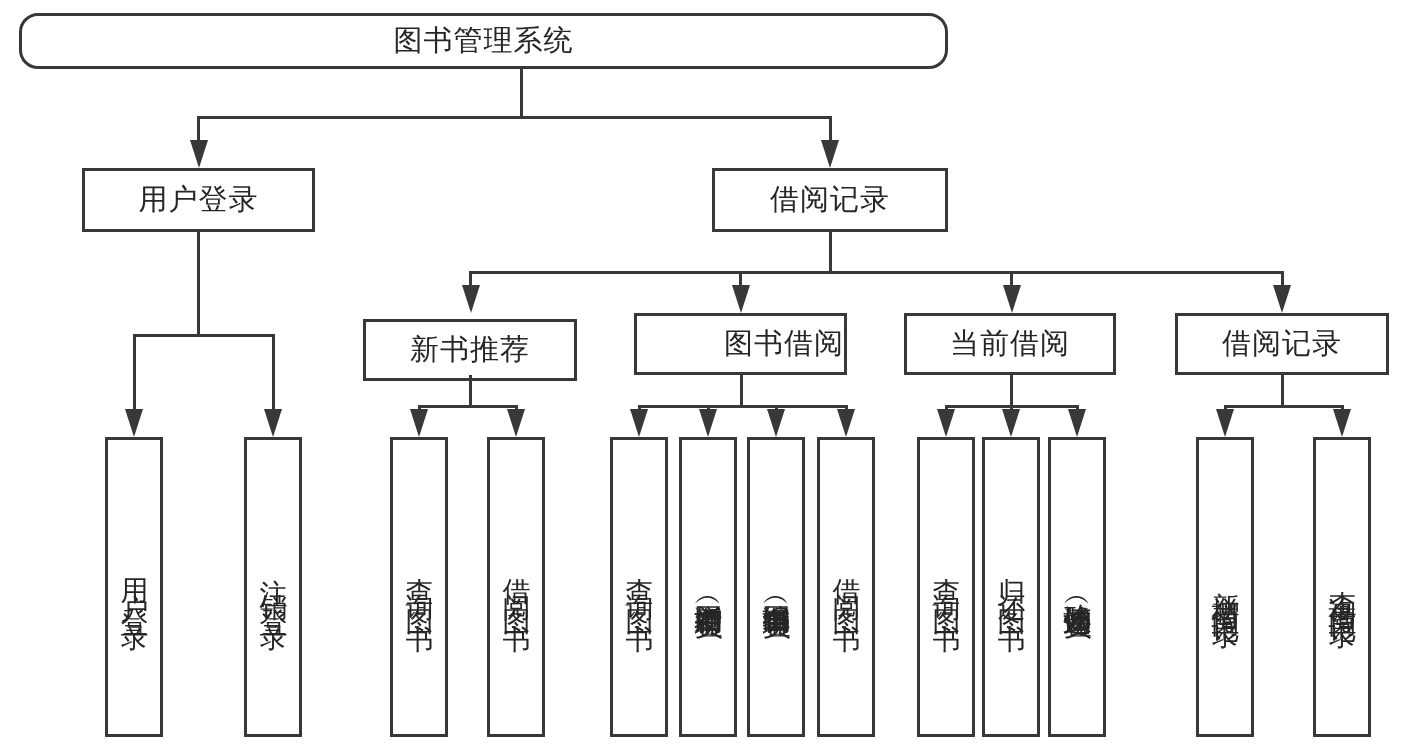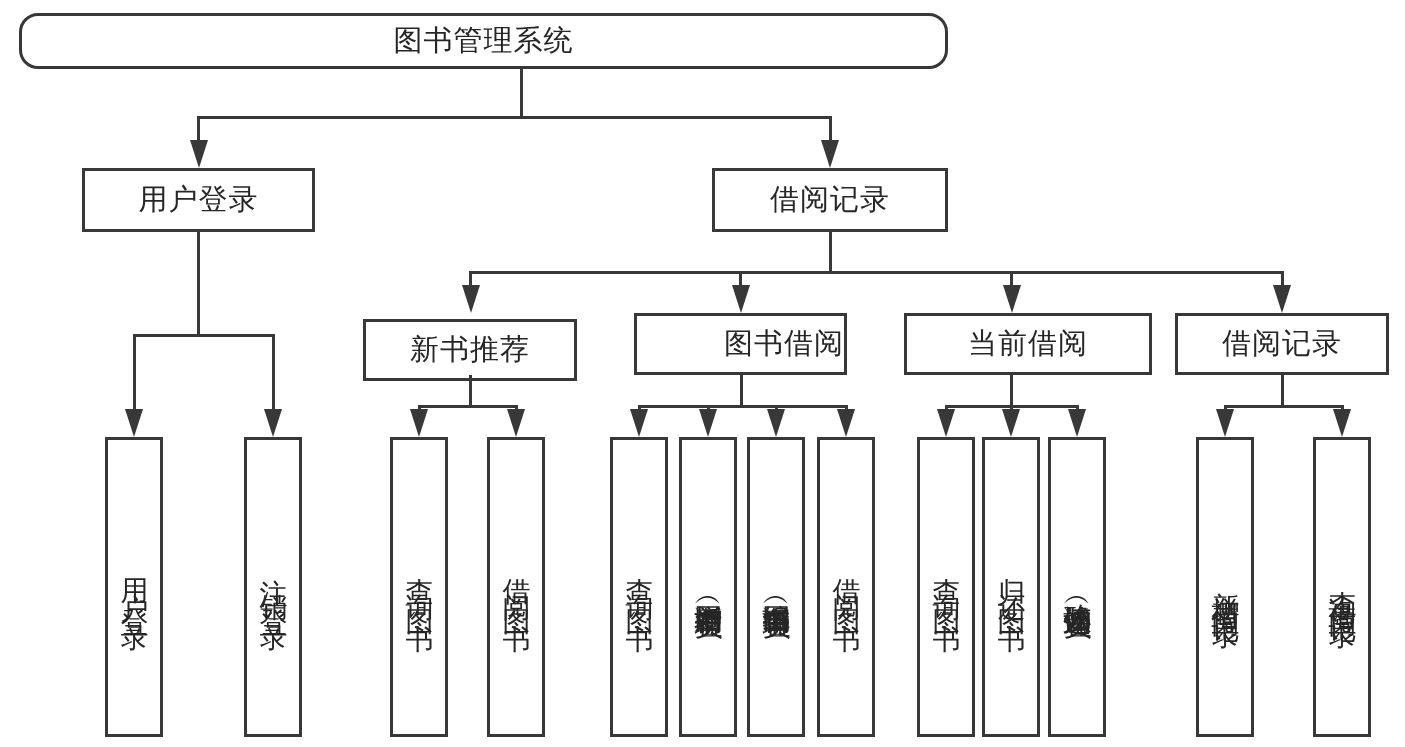--- a/index.html
+++ b/index.html
@@ -99,21 +99,21 @@
   <div class="arrow" style="left:732px; top:285px;"></div>
   <div class="arrow" style="left:1003px; top:285px;"></div>
   <div class="arrow" style="left:1273px; top:285px;"></div>
 
   <div class="node node-h" style="left:363px; top:313px; width:214px; height:62px;margin-top:6px;">
     <span>新书推荐</span>
   </div>
   <div class="node node-h" style="left:634px; top:313px; width:213px; height:62px;justify-content:flex-end;">
     <span>图书借阅</span>
   </div>
-  <div class="node node-h" style="left:904px; top:313px; width:248px; height:62px;">
+  <div class="node node-h" style="left:904px; top:313px; width:212px; height:62px;">
     <span>当前借阅</span>
   </div>
   <div class="node node-h" style="left:1175px; top:313px; width:214px; height:62px;">
     <span>借阅记录</span>
   </div>
 
   <div class="v" style="left:469px; top:375px; height:32px;"></div>
   <div class="h" style="left:418px; top:405px; width:100px;"></div>
   <div class="v" style="left:418px; top:405px; height:10px;"></div>
   <div class="v" style="left:515px; top:405px; height:10px;"></div>

